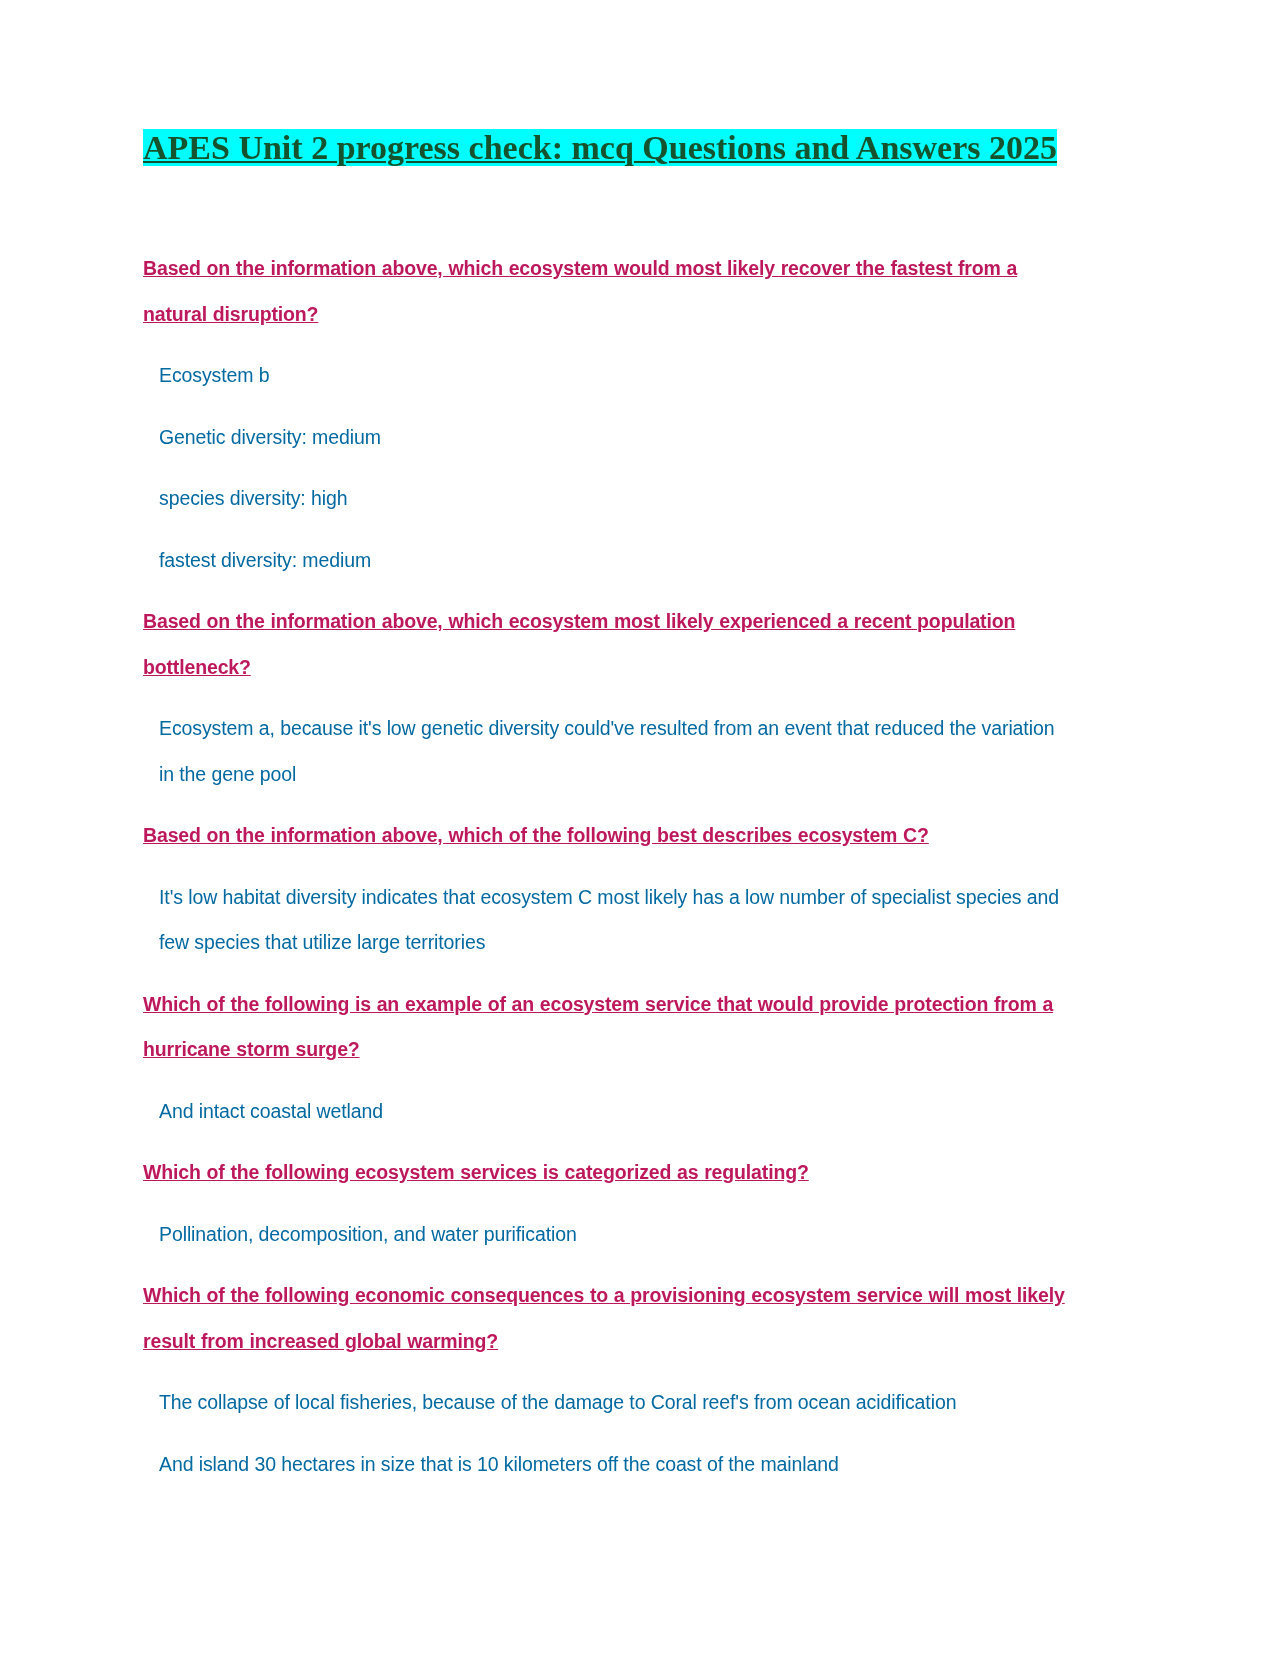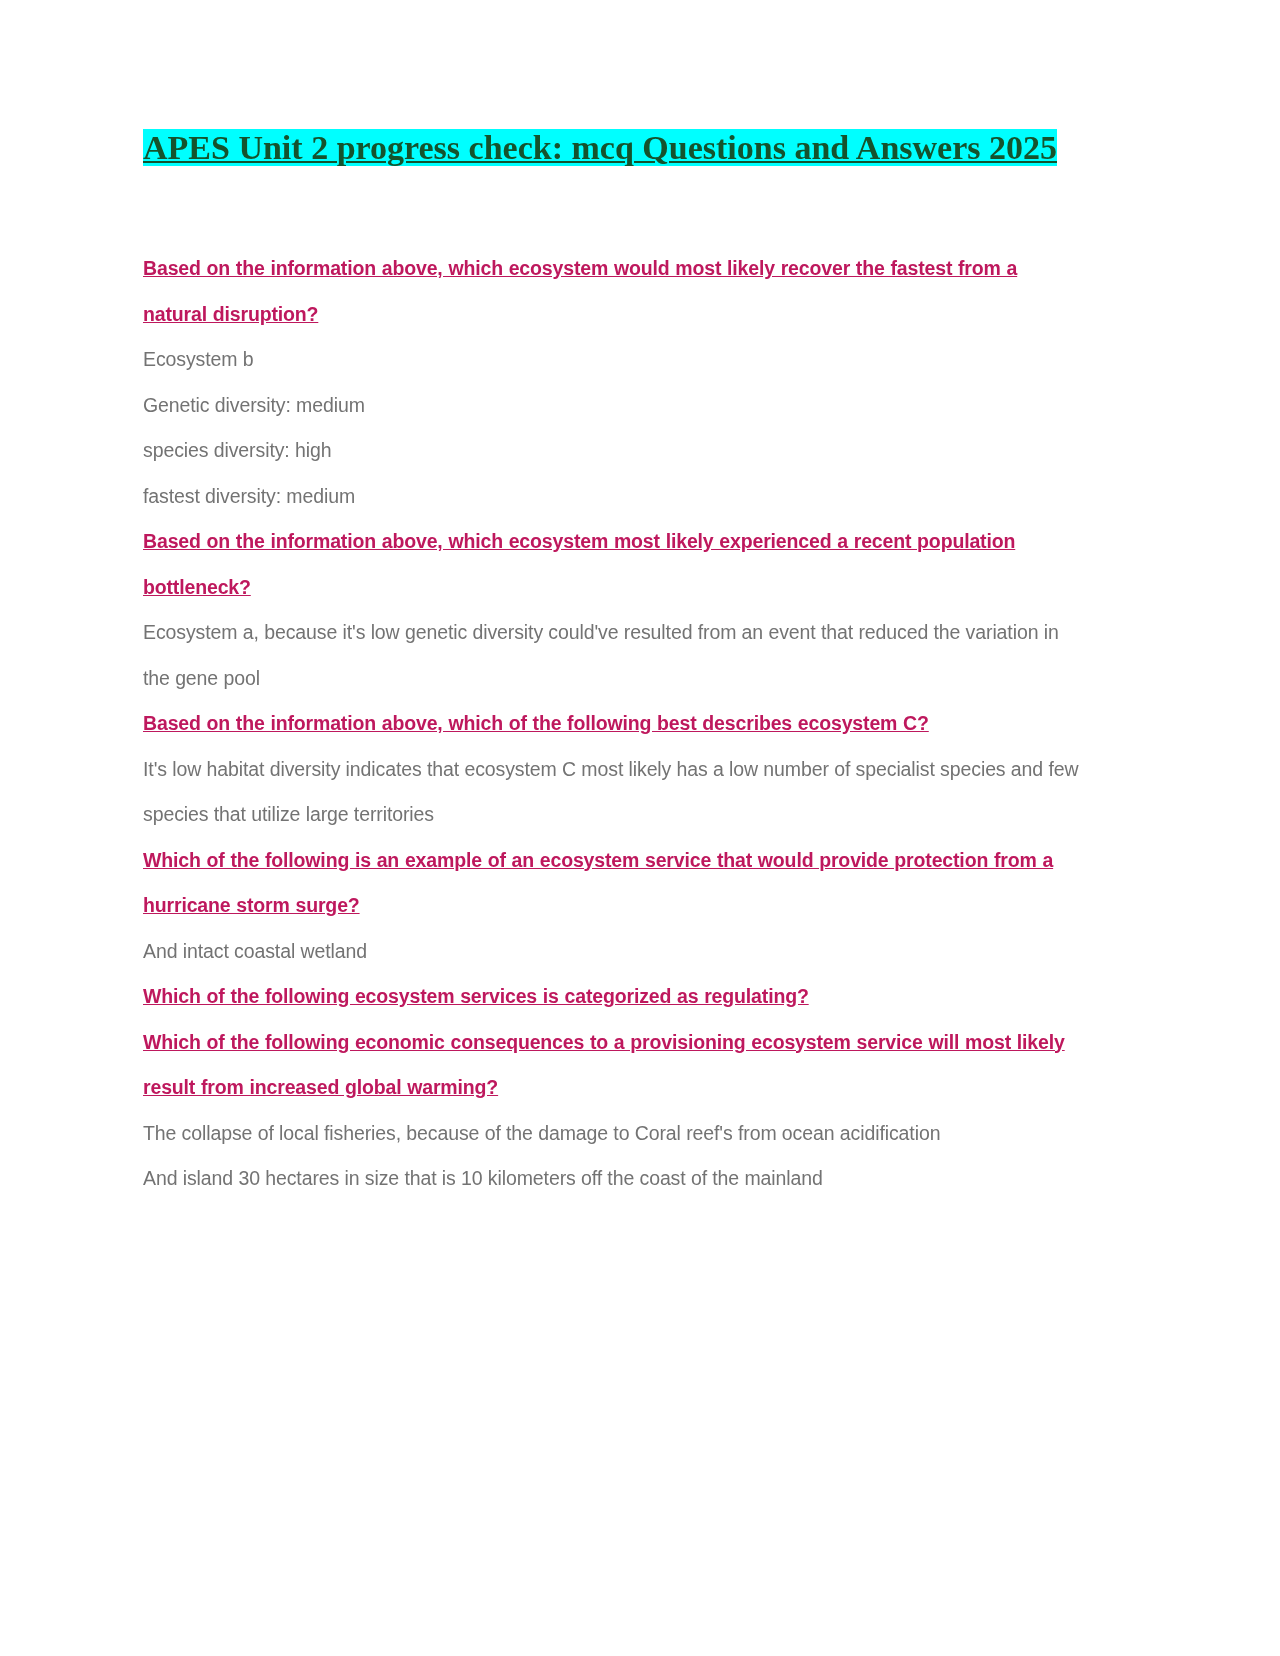--- a/index.html
+++ b/index.html
@@ -60,22 +60,22 @@
     margin: 0;
     letter-spacing: -0.15px;
     word-spacing: 0.5px;
     text-decoration: underline;
   }
   .answer {
     font-family: "Liberation Sans", sans-serif;
     font-weight: normal;
     font-size: 19.5px;
     line-height: 45.5px;
-    color: #737373;
-    margin: 0;
+    color: #0369a1;
+    margin: 16px;
     letter-spacing: -0.1px;
   }
   .answer.narrow { max-width: 940px; }
   .question.narrow { max-width: 930px; }
 </style>
 </head>
 <body>
 
 <div class="page">
   <div class="content">
@@ -102,20 +102,21 @@
         <p class="answer narrow">It's low habitat diversity indicates that ecosystem C most likely has a low number of specialist species and few species that utilize large territories</p>
       </div>
 
       <div class="qa-block">
         <p class="question narrow">Which of the following is an example of an ecosystem service that would provide protection from a hurricane storm surge?</p>
         <p class="answer">And intact coastal wetland</p>
       </div>
 
       <div class="qa-block">
         <p class="question">Which of the following ecosystem services is categorized as regulating?</p>
+        <p class="answer">Pollination, decomposition, and water purification</p>
       </div>
 
       <div class="qa-block">
         <p class="question narrow">Which of the following economic consequences to a provisioning ecosystem service will most likely result from increased global warming?</p>
         <p class="answer">The collapse of local fisheries, because of the damage to Coral reef's from ocean acidification</p>
       </div>
 
       <div class="qa-block">
         <p class="answer">And island 30 hectares in size that is 10 kilometers off the coast of the mainland</p>
       </div>

